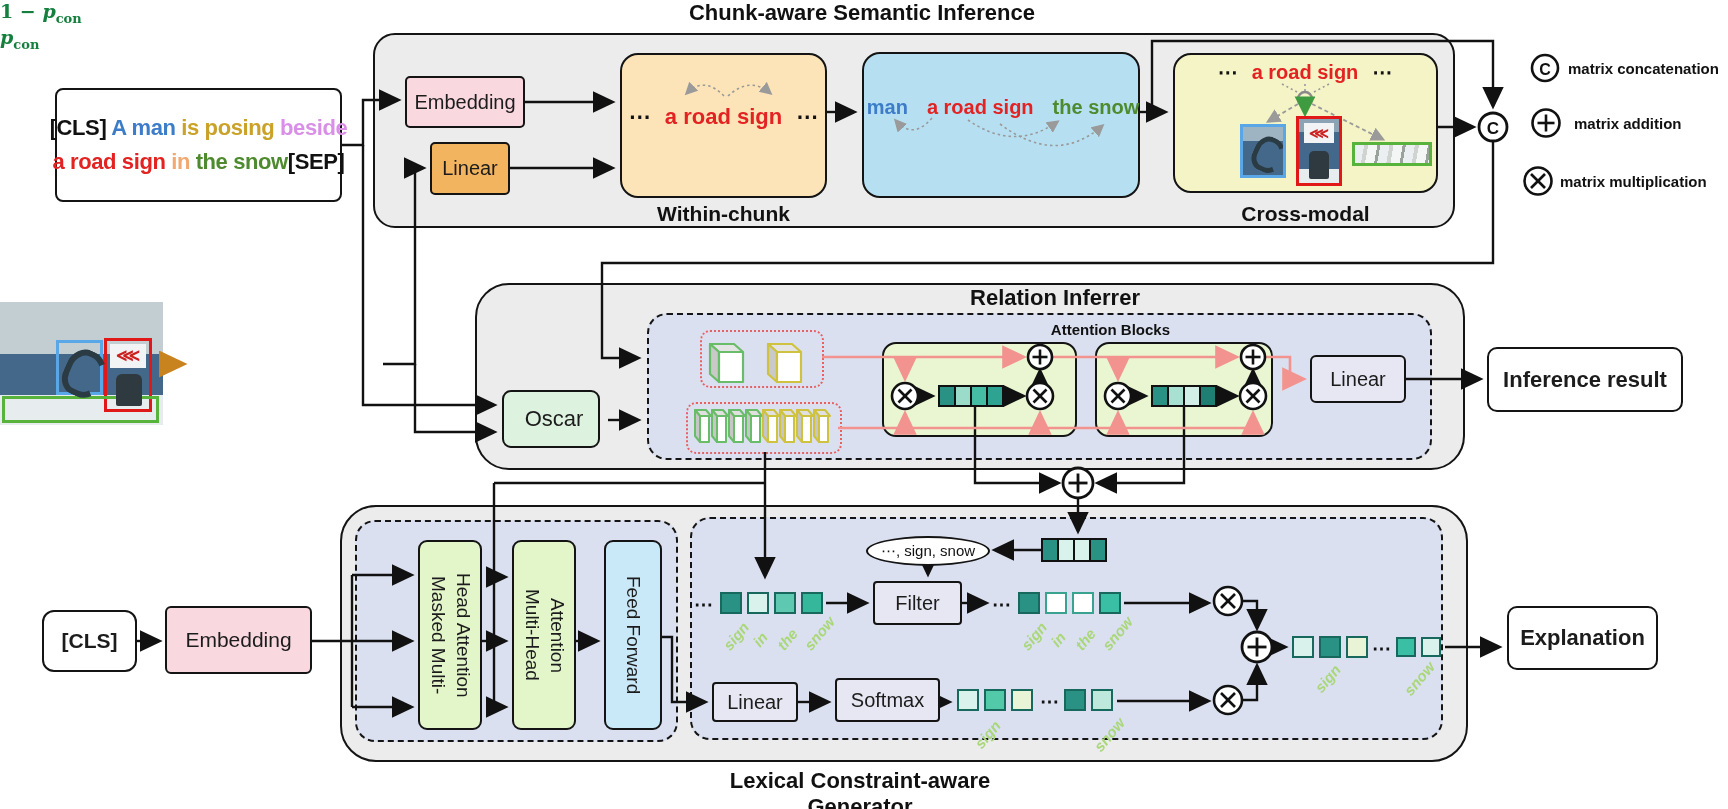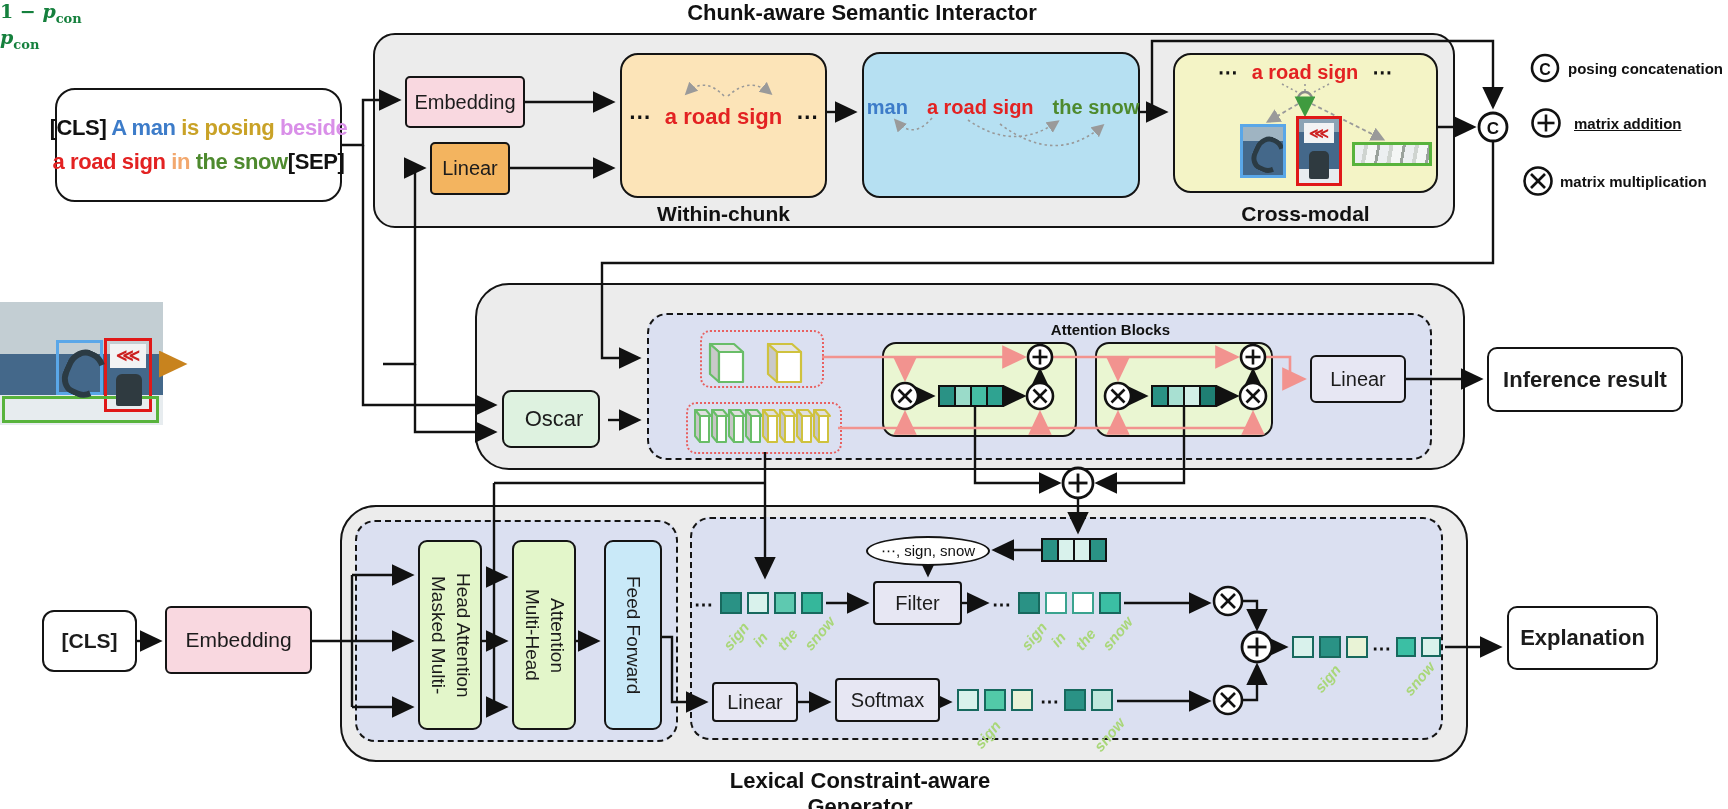--- a/index.html
+++ b/index.html
@@ -305,29 +305,30 @@
           <line x1="1546" y1="114.5" x2="1546" y2="131.5"></line>
       </g>
       <g stroke-width="2.6">
         <circle cx="1538" cy="181" r="13.5"></circle>
           <line x1="1531" y1="174" x2="1545" y2="188"></line>
           <line x1="1545" y1="174" x2="1531" y2="188"></line>
       </g>
     </g>
   </svg>
 
-  <div class="title" style="left:612px;top:0px;width:500px;">Chunk-aware Semantic Interactor</div>
+  <div class="title" style="left:612px;top:0px;width:500px;">Chunk-aware Semantic Inference</div>
+  <div class="title" style="left:905px;top:285px;width:300px;">Relation Inferrer</div>
   <div class="title" style="left:680px;top:768px;width:360px;">Lexical Constraint-aware Generator</div>
   <div class="smallcap" style="left:1010px;top:321px;width:160px;text-align:right;">Attention Blocks</div>
 
-  <div class="smallcap" style="left:1568px;top:60px;">posing concatenation</div>
-  <div class="smallcap" style="left:1574px;top:115px;text-decoration:underline;">matrix addition</div>
+  <div class="smallcap" style="left:1568px;top:60px;">matrix concatenation</div>
+  <div class="smallcap" style="left:1574px;top:115px;">matrix addition</div>
   <div class="smallcap" style="left:1560px;top:173px;">matrix multiplication</div>
 
-  <div class="box" style="left:55px;top:88px;width:287px;height:114px;border-radius:20px;">
+  <div class="box" style="left:55px;top:88px;width:287px;height:114px;border-radius:8px;">
     <div class="sentence">
       <div class="line"><span style="color: rgb(17, 17, 17);">[CLS] </span><span style="color: rgb(61, 124, 201);">A man </span><span style="color: rgb(201, 162, 39);">is posing </span><span style="color: rgb(217, 143, 232);">beside</span></div>
       <div class="line"><span style="color: rgb(227, 34, 34);">a road sign </span><span style="color: rgb(242, 168, 110);">in </span><span style="color: rgb(78, 138, 46);">the snow</span><span style="color: rgb(17, 17, 17);">[SEP]</span></div>
     </div>
   </div>
 
   <div class="box" style="left:405px;top:76px;width:120px;height:52px;background:#f9d8e0;border-radius:5px;">Embedding</div>
   <div class="box" style="left:430px;top:142px;width:80px;height:53px;background:#f3b45f;border-radius:5px;">Linear</div>
 
   <div class="phraserow" style="left:636px;top:104px;width:175px;justify-content:center;font-size:22px;">

